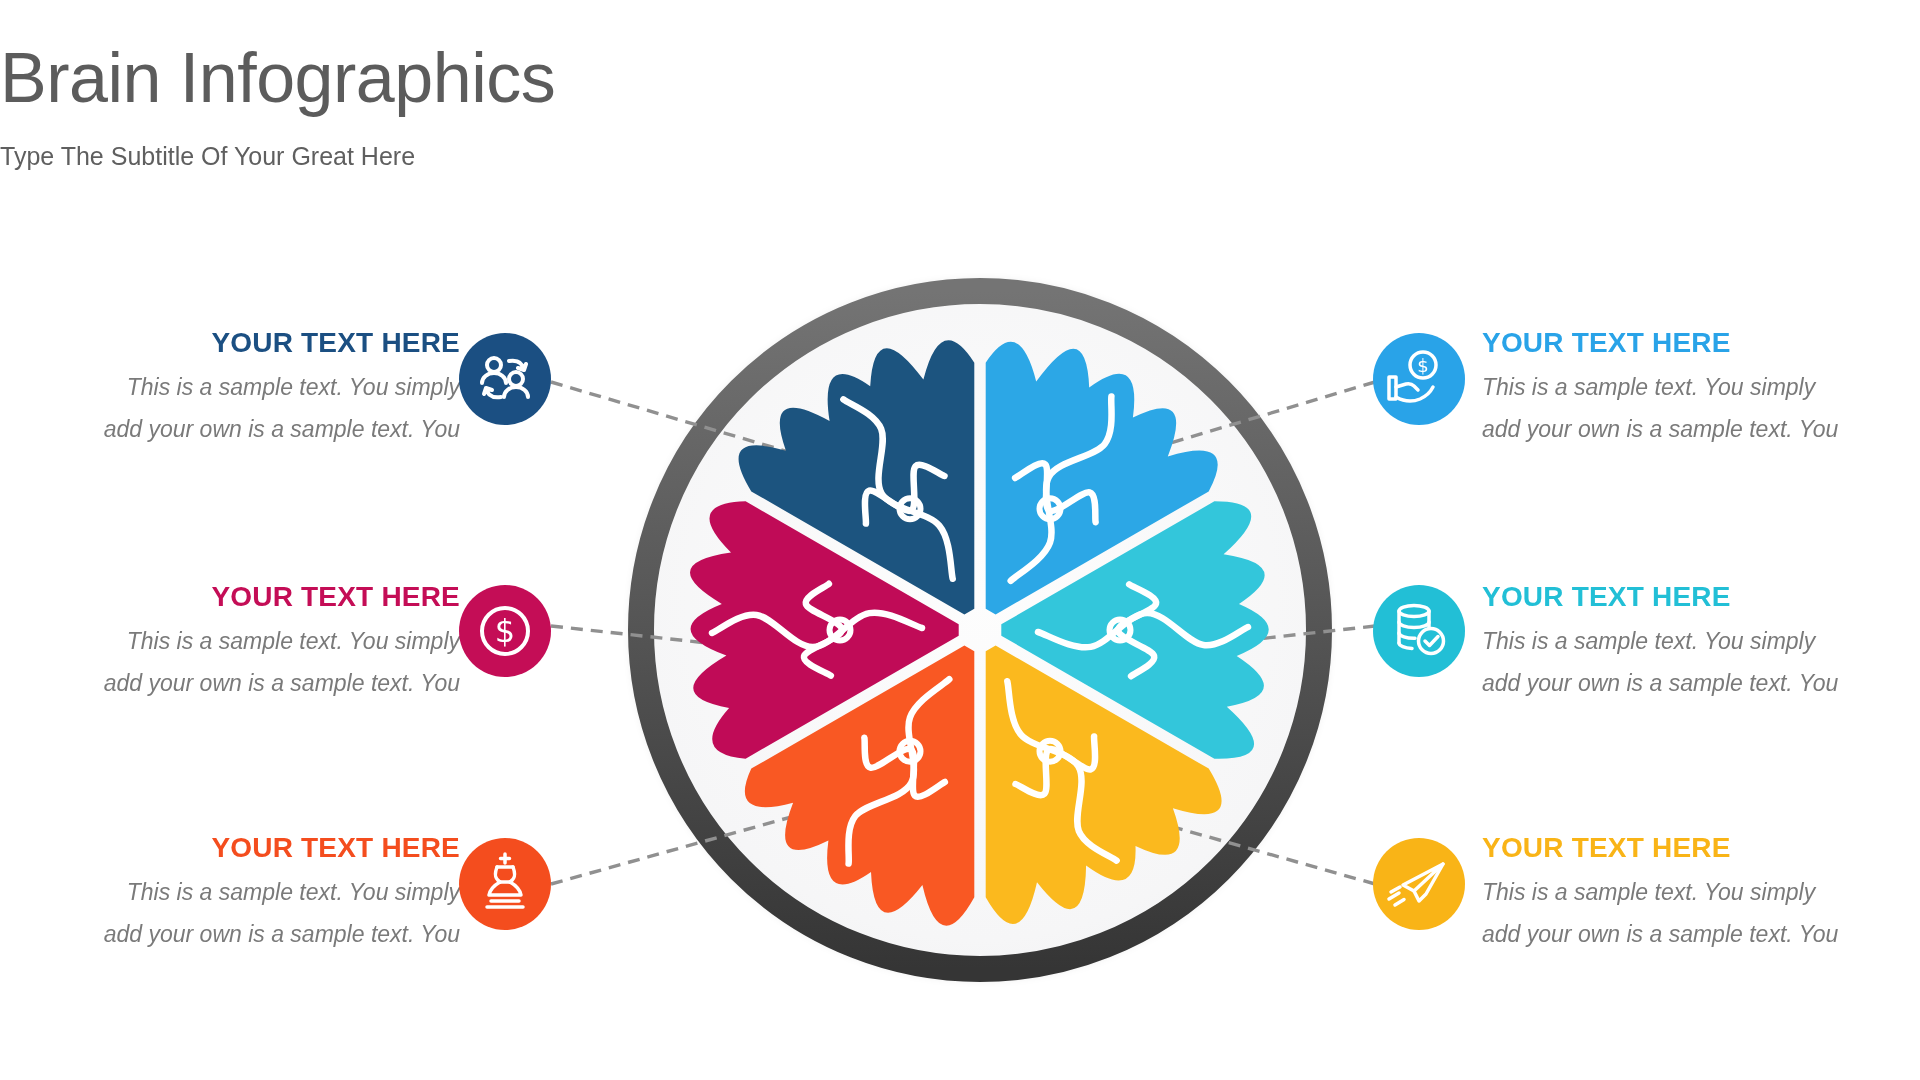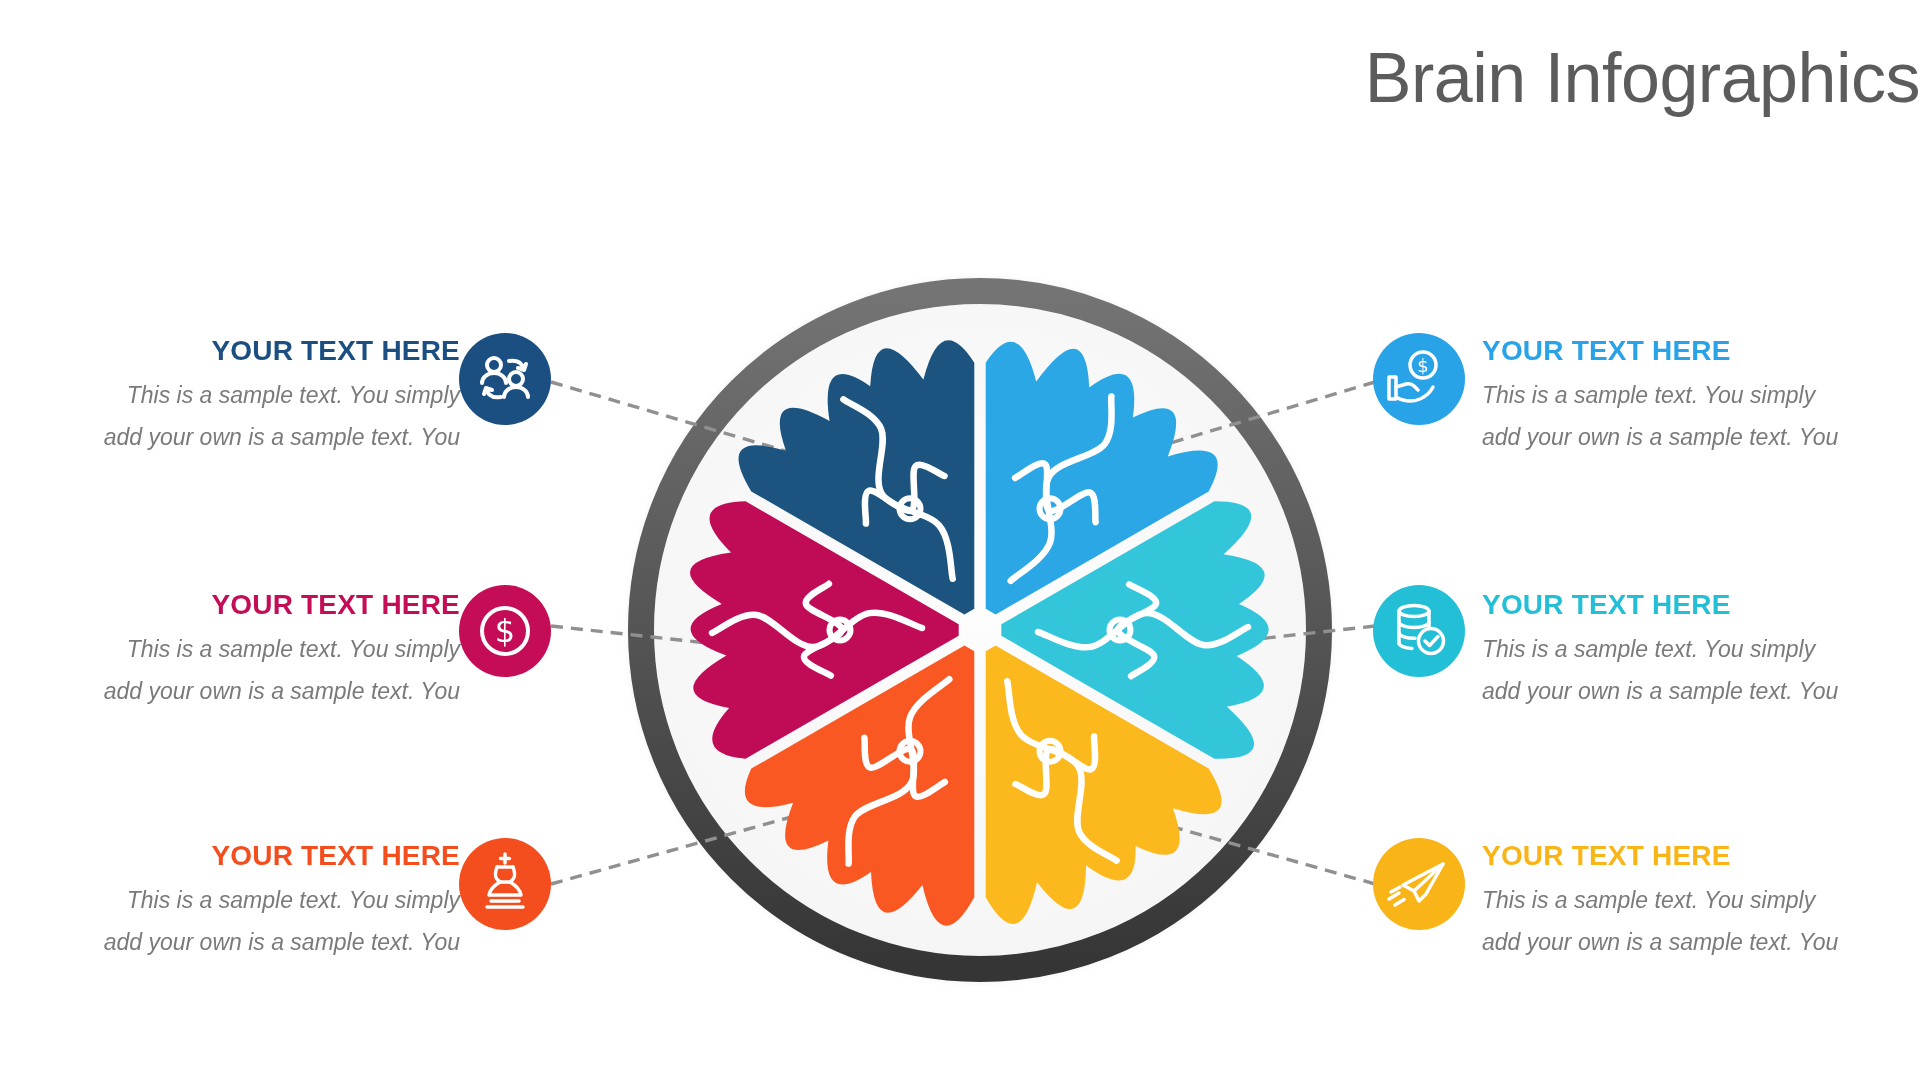--- a/index.html
+++ b/index.html
@@ -1,36 +1,37 @@
 <!DOCTYPE html>
 <html><head>
 <meta charset="utf-8">
 <style>
   html,body{margin:0;padding:0;background:#fff;}
   .stage{position:relative;width:1920px;height:1080px;background:#ffffff;overflow:hidden;
          font-family:"Liberation Sans",sans-serif;}
-  .header{position:absolute;left:0;right:0;top:38px;text-align:right;}
+  .header{position:absolute;left:0;right:0;top:38px;text-align:left;}
   .header h1{margin:0;font-size:70px;font-weight:500;letter-spacing:-0.5px;color:#5c5c5c;}
   .header p{margin:24px 0 0 0;font-size:25px;font-weight:400;color:#5f5f5f;}
   #diagram-svg{position:absolute;left:0;top:0;}
   .tb{position:absolute;width:392px;}
-  .tb h3{margin:16px 0 6px 0;font-size:28px;font-weight:700;letter-spacing:.2px;line-height:34px;}
+  .tb h3{margin:8px 0 6px 0;font-size:28px;font-weight:700;letter-spacing:.2px;line-height:34px;}
   .tb .bl{font-size:23px;color:#7a7a7a;line-height:42px;white-space:nowrap;font-style:italic;}
   .tb.l{text-align:right;}
   .tb.r{text-align:left;}
   .badge{position:absolute;width:92px;height:92px;}
   .badge svg{display:block;width:92px;height:92px;}
 </style>
 </head>
 <body>
 
 <div class="stage">
 
   <div class="header">
     <h1>Brain Infographics</h1>
+    <p>Type The Subtitle Of Your Great Here</p>
   </div>
 
   <svg id="diagram-svg" width="1920" height="1080" viewBox="0 0 1920 1080">
     <defs>
       <linearGradient id="ringG" x1="0" y1="0" x2="0" y2="1">
         <stop offset="0" stop-color="#747474"></stop>
         <stop offset="1" stop-color="#353535"></stop>
       </linearGradient>
       <radialGradient id="innerG" cx="0.5" cy="0.45" r="0.75">
         <stop offset="0" stop-color="#FDFDFD"></stop>

